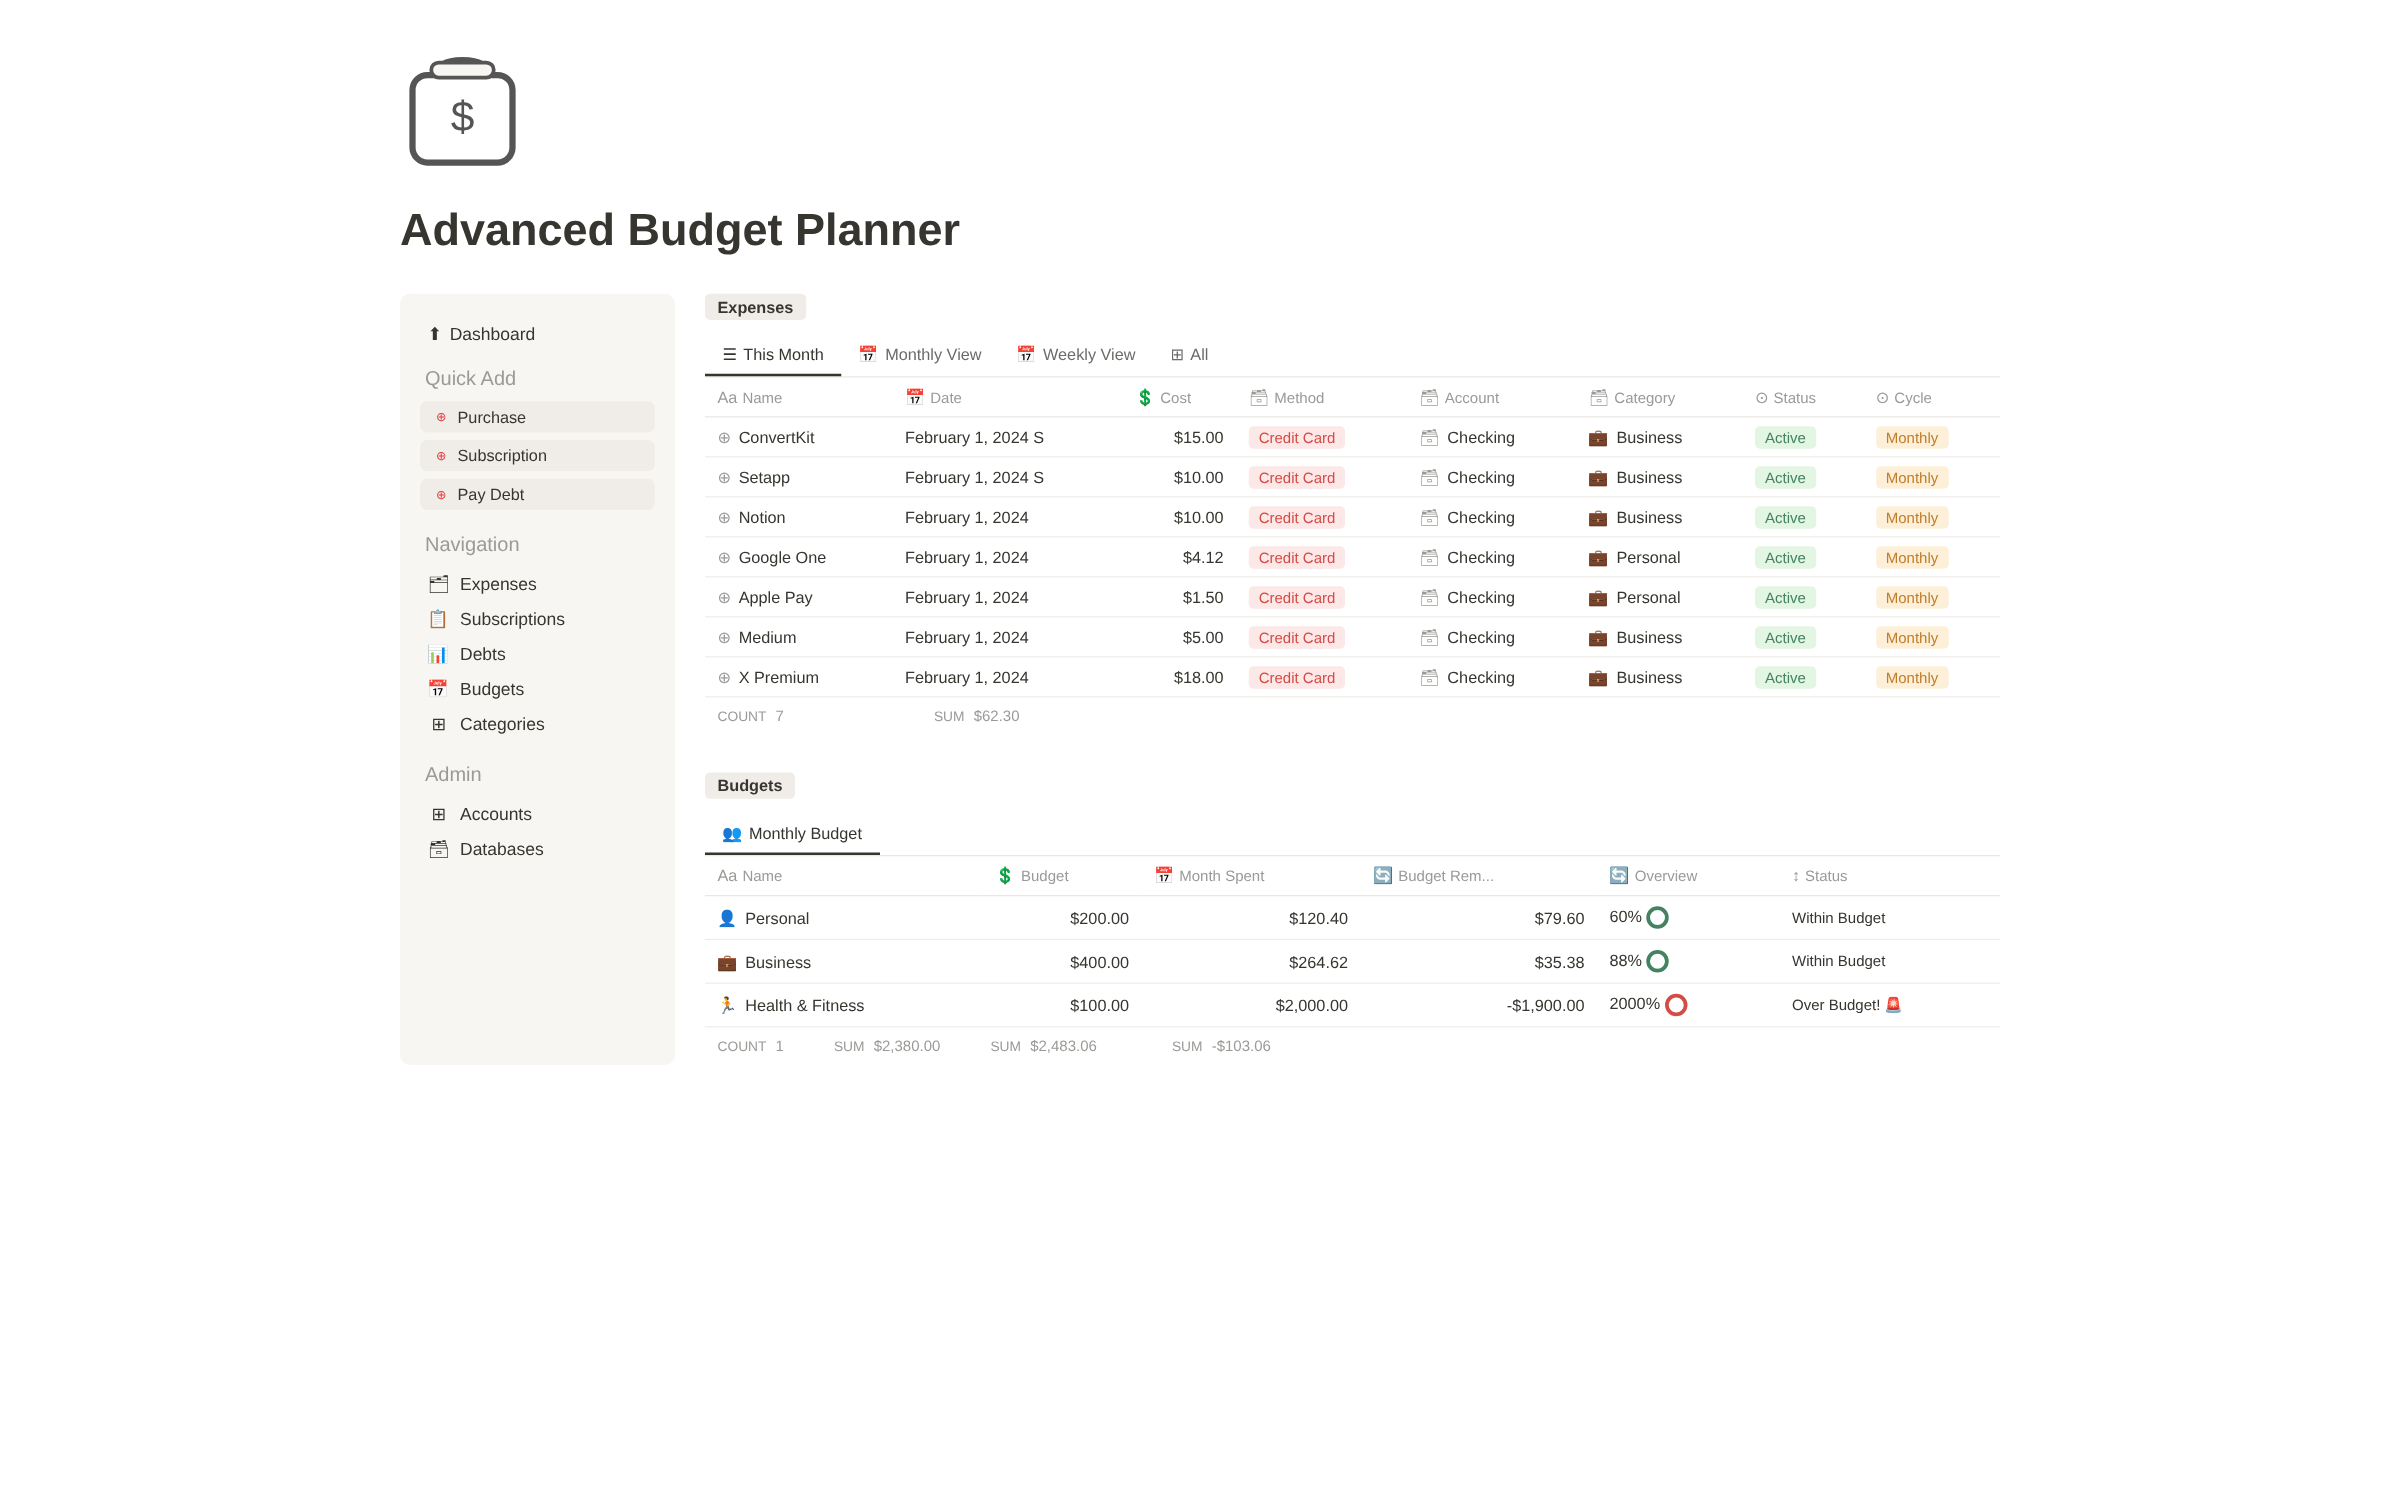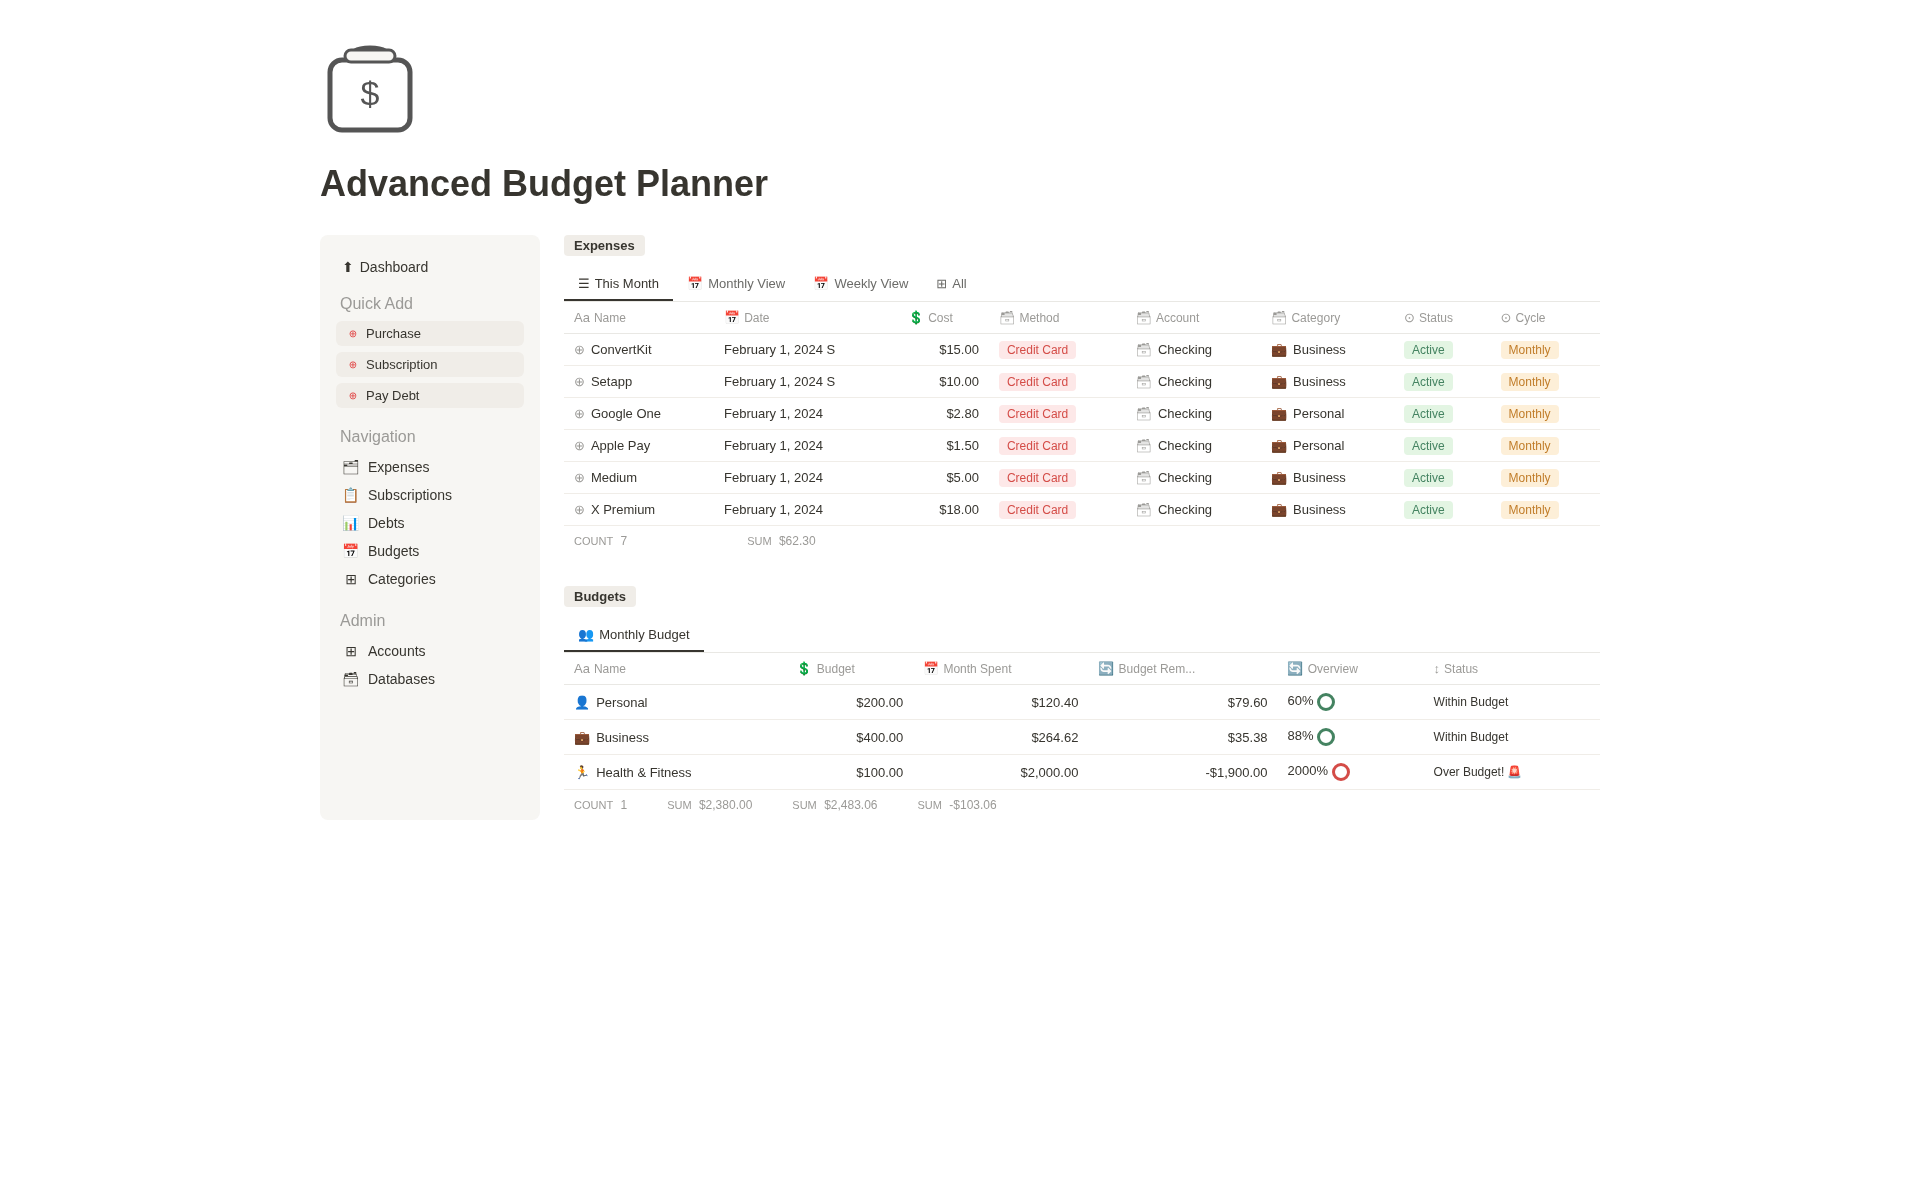--- a/index.html
+++ b/index.html
@@ -358,23 +358,33 @@
       <td><span class="row-icon">⊕</span>Setapp</td>
       <td>February 1, 2024 S</td>
       <td style="text-align:right;">$10.00</td>
       <td><span class="badge-credit">Credit Card</span></td>
       <td><span class="row-icon">🗃</span>Checking</td>
       <td><span class="row-icon">💼</span>Business</td>
       <td><span class="badge-active">Active</span></td>
       <td><span class="badge-monthly">Monthly</span></td>
     </tr>
               <tr>
+      <td><span class="row-icon">⊕</span>Notion</td>
+      <td>February 1, 2024</td>
+      <td style="text-align:right;">$10.00</td>
+      <td><span class="badge-credit">Credit Card</span></td>
+      <td><span class="row-icon">🗃</span>Checking</td>
+      <td><span class="row-icon">💼</span>Business</td>
+      <td><span class="badge-active">Active</span></td>
+      <td><span class="badge-monthly">Monthly</span></td>
+    </tr>
+              <tr>
       <td><span class="row-icon">⊕</span>Google One</td>
       <td>February 1, 2024</td>
-      <td style="text-align:right;">$2.80</td>
+      <td style="text-align:right;">$4.12</td>
       <td><span class="badge-credit">Credit Card</span></td>
       <td><span class="row-icon">🗃</span>Checking</td>
       <td><span class="row-icon">💼</span>Personal</td>
       <td><span class="badge-active">Active</span></td>
       <td><span class="badge-monthly">Monthly</span></td>
     </tr>
               <tr>
       <td><span class="row-icon">⊕</span>Apple Pay</td>
       <td>February 1, 2024</td>
       <td style="text-align:right;">$1.50</td>
@@ -481,21 +491,21 @@
             <span>1</span>
           </div>
           <div style="margin-left: 40px;">
             <span class="count-label">SUM</span>
             <span>$2,380.00</span>
           </div>
           <div style="margin-left: 40px;">
             <span class="count-label">SUM</span>
             <span>$2,483.06</span>
           </div>
-          <div style="margin-left: 40px;">
+          <div style="margin-left: 60px;">
             <span class="count-label">SUM</span>
             <span>-$103.06</span>
           </div>
         </div>
       </div>
     </div>
   </div>
 </div>
 
 </body></html>

